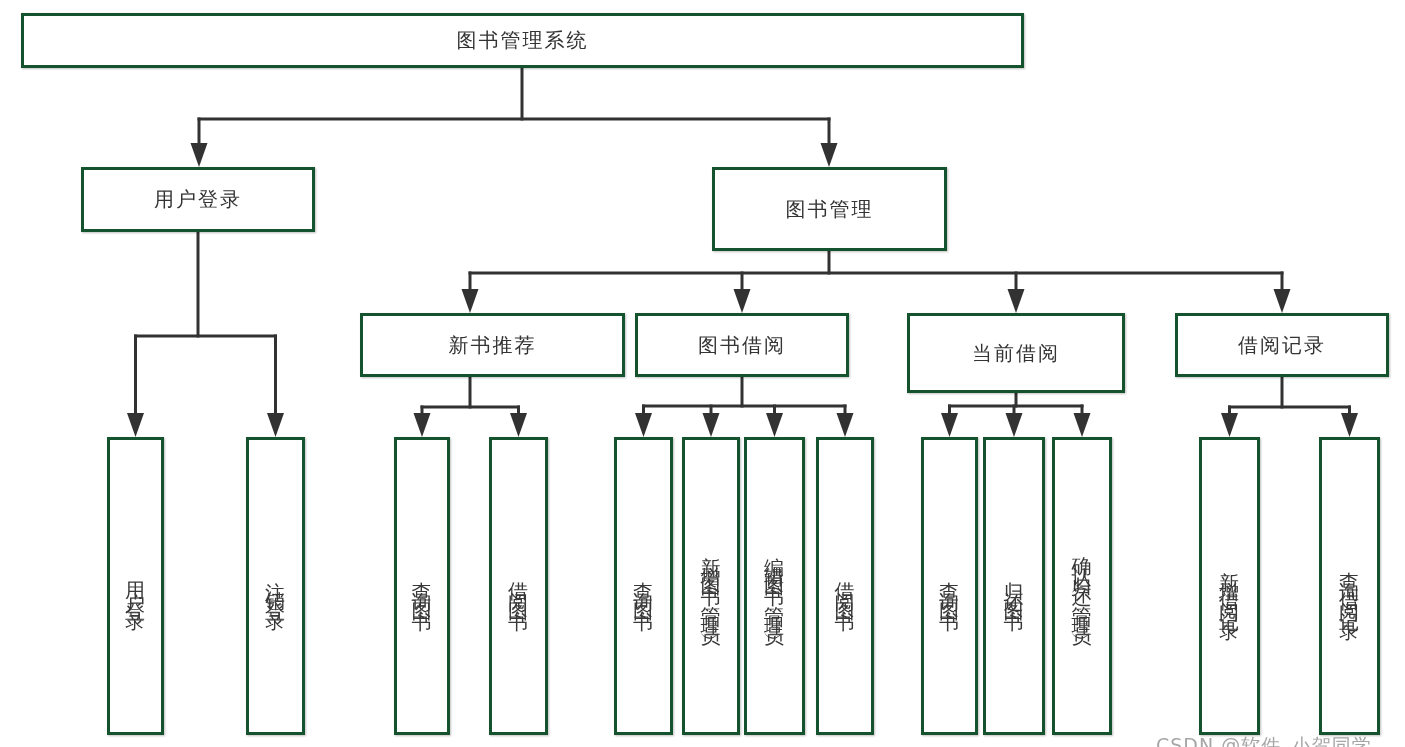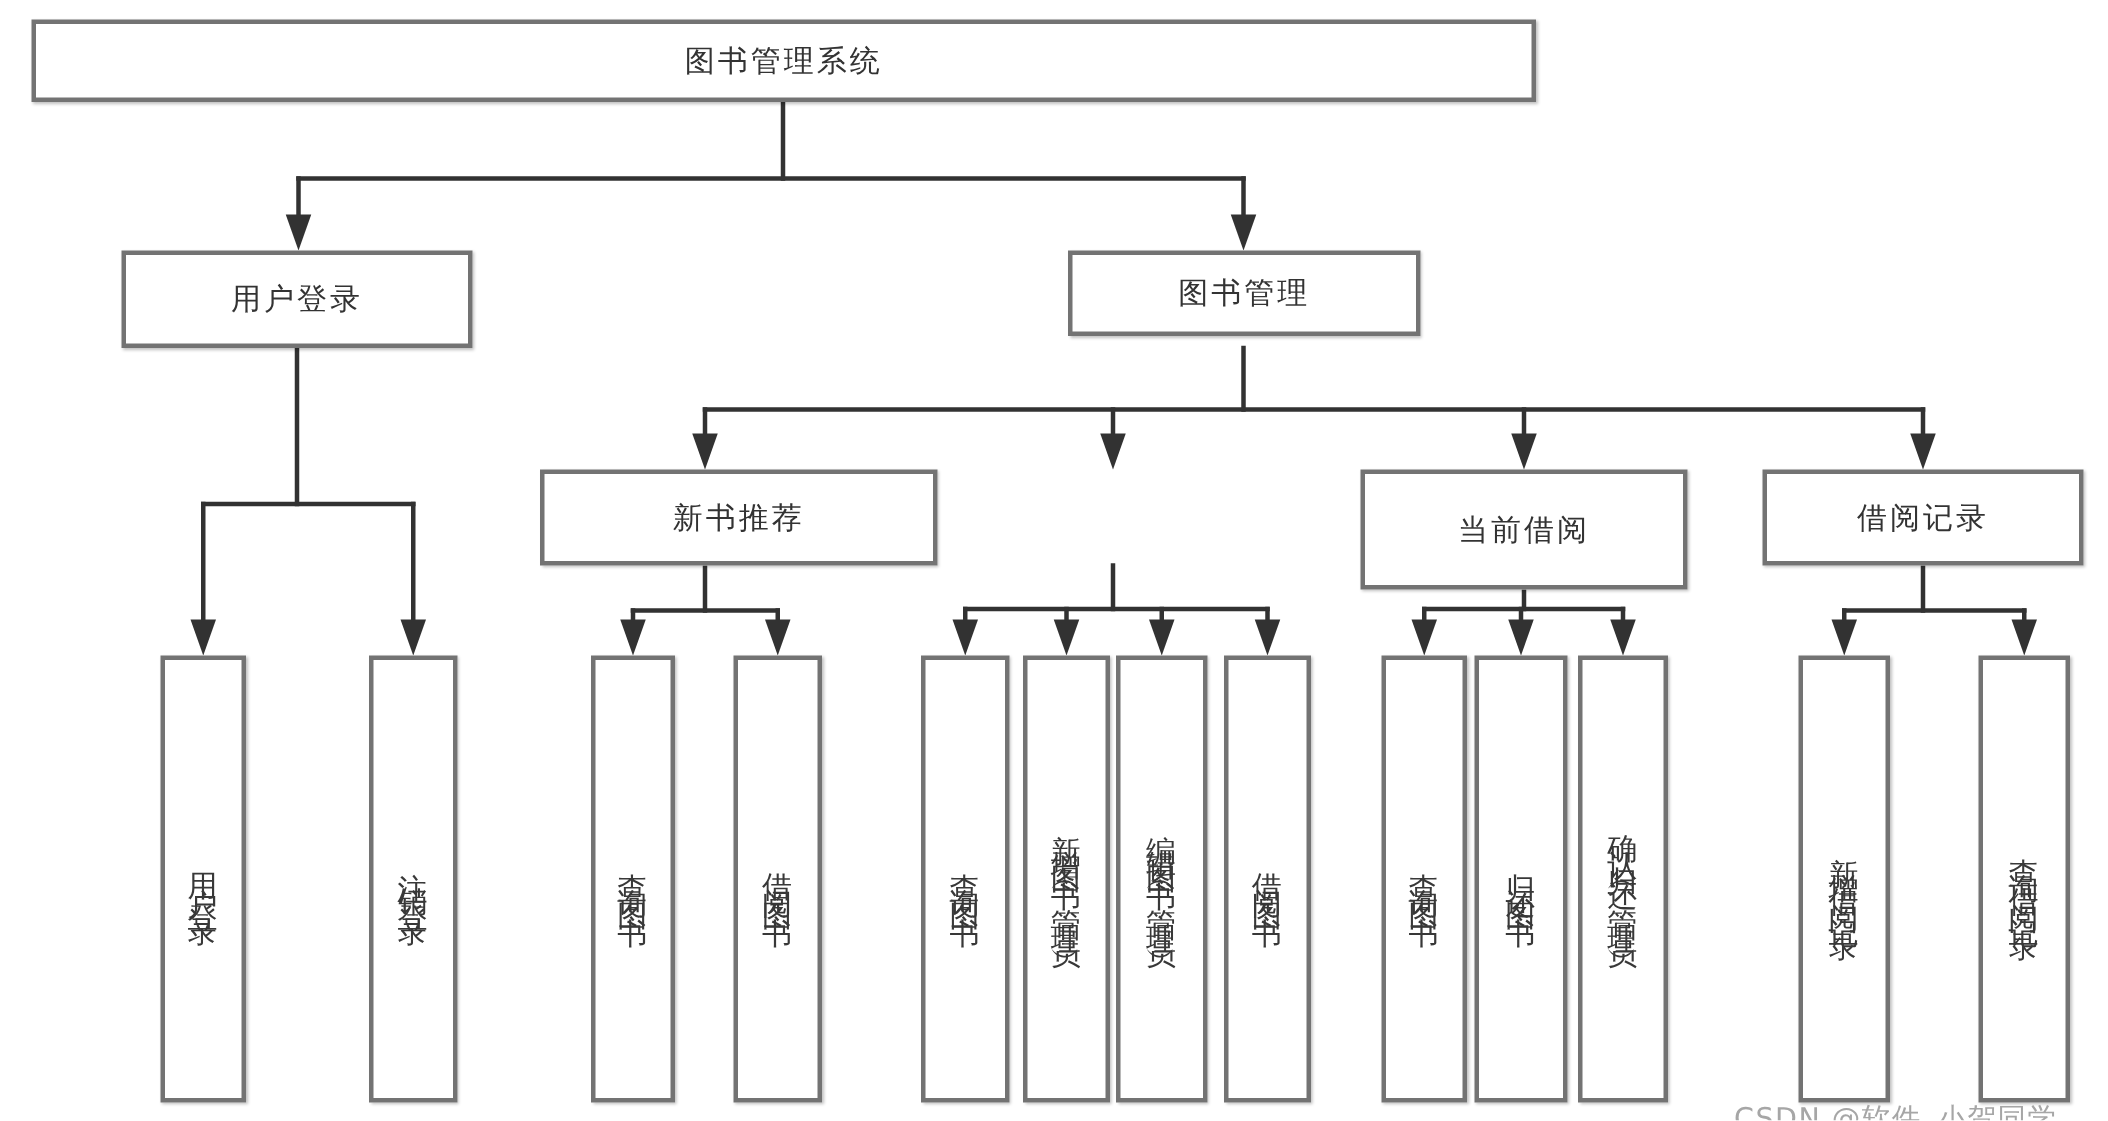--- a/index.html
+++ b/index.html
@@ -13,21 +13,21 @@
   }
   svg.wires {
     position: absolute;
     left: 0; top: 0;
     width: 1405px; height: 747px;
   }
   .node {
     position: absolute;
     box-sizing: border-box;
     background: #ffffff;
-    border: 3px solid #737373;
+    border: 3px solid #14532d;
     box-shadow: 1px 1px 2px rgba(0,0,0,0.25);
     display: flex;
     align-items: center;
     justify-content: center;
     color: #333333;
   }
   .node-h span {
     font-size: 20px;
     letter-spacing: 2px;
     white-space: nowrap;
@@ -125,27 +125,30 @@
     </g>
   </svg>
 
   <div class="node node-h" style="left:21px; top:13px; width:1003px; height:55px;">
     <span>图书管理系统</span>
   </div>
 
   <div class="node node-h" style="left:81px; top:167px; width:234px; height:65px;">
     <span>用户登录</span>
   </div>
-  <div class="node node-h" style="left:712px; top:167px; width:235px; height:57px;">
+  <div class="node node-h" style="left:712px; top:167px; width:235px; height:84px;">
     <span>图书管理</span>
   </div>
 
   <div class="node node-h" style="left:360px; top:313px; width:265px; height:64px;">
     <span>新书推荐</span>
   </div>
+  <div class="node node-h" style="left:635px; top:313px; width:214px; height:64px;">
+    <span>图书借阅</span>
+  </div>
   <div class="node node-h" style="left:907px; top:313px; width:218px; height:80px;">
     <span>当前借阅</span>
   </div>
   <div class="node node-h" style="left:1175px; top:313px; width:214px; height:64px;">
     <span>借阅记录</span>
   </div>
 
   <div class="node node-v" style="left:107px; top:437px; width:57px; height:298px;">
     <span>用户登录</span>
   </div>

